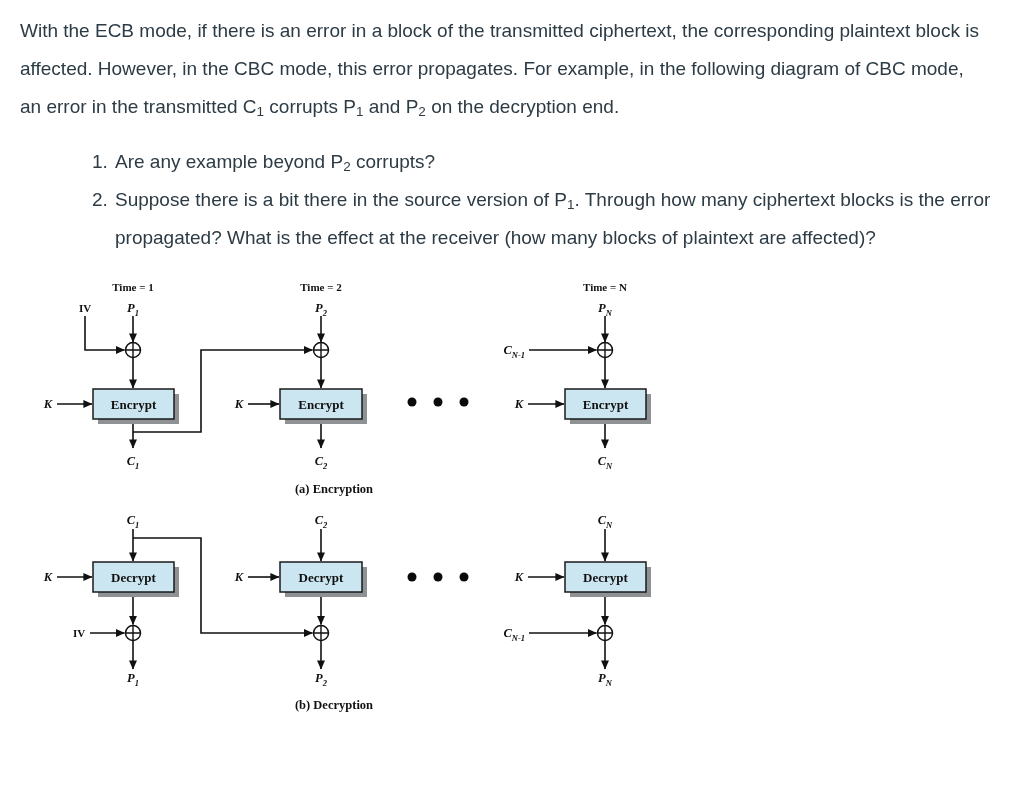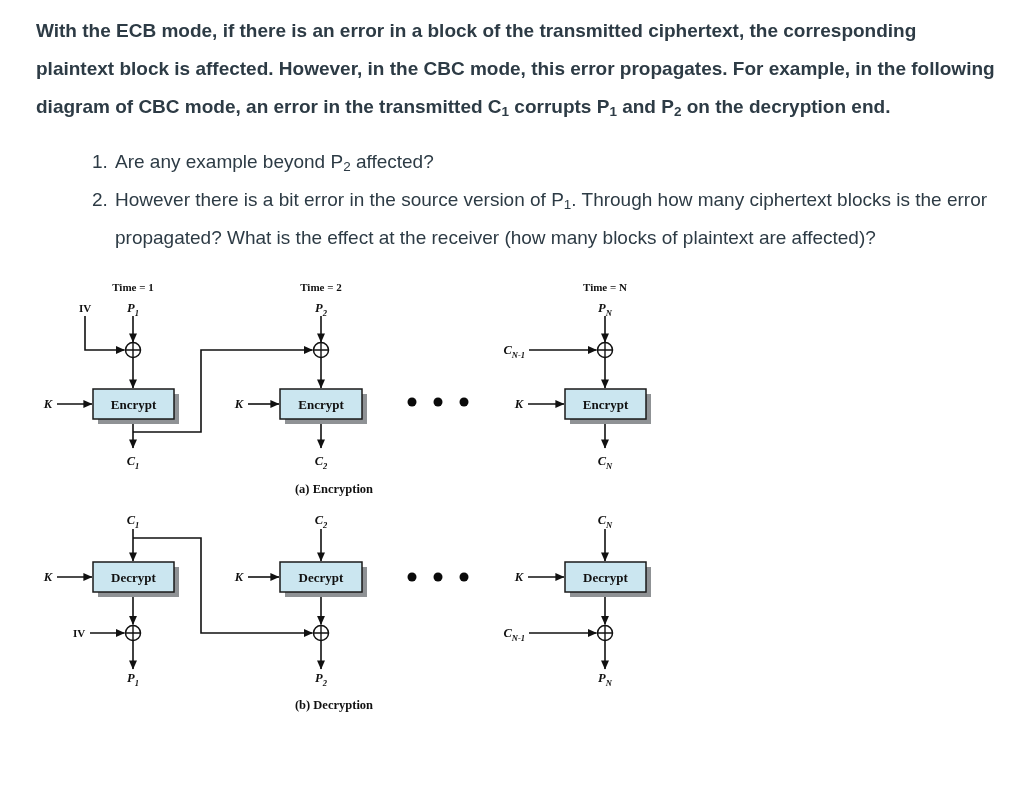--- a/index.html
+++ b/index.html
@@ -1,18 +1,18 @@
 <!DOCTYPE html>
 <html><head>
 <meta charset="utf-8">
 <style>
   html,body{margin:0;padding:0;background:#ffffff;}
   body{font-family:"Liberation Sans",sans-serif;color:#2d3b45;}
   .page{width:1004px;padding:0 10px 8px 20px;}
-  .intro{font-size:19px;line-height:38px;margin:12px 0 0 16px;max-width:960px;font-weight:bold;}
+  .intro{font-size:19px;line-height:38px;margin:12px 0 0 0;max-width:960px;}
   .questions{margin:17px 0 0 72px;max-width:920px;}
   .question{display:flex;font-size:19px;line-height:38px;}
   .qnum{flex:none;width:23px;}
   .qtext{flex:1;}
   sub{font-size:71%;line-height:0;vertical-align:-0.22em;}
   .figure{display:block;margin:15px 0 0 0;}
   .wire{stroke:#111111;stroke-width:1.6;fill:none;}
   .lbl{font:bold 11px "Liberation Serif",serif;fill:#111111;}
   .var{font:italic bold 12.5px "Liberation Serif",serif;fill:#111111;}
   .boxlbl{font:bold 13px "Liberation Serif",serif;fill:#111111;}
@@ -26,25 +26,25 @@
 </head>
 <body>
 
 <div class="page">
 
   <p class="intro"><span>With the ECB mode, if there is an error in a block of the transmitted ciphertext, the corresponding plaintext block is affected. However, in the CBC mode, this error propagates. For example, in the following diagram of CBC mode, an error in the transmitted C</span><sub>1</sub><span> corrupts P</span><sub>1</sub><span> and P</span><sub>2</sub><span> on the decryption end.</span></p>
 
   <div class="questions">
     <div class="question">
       <span class="qnum">1.</span>
-      <span class="qtext"><span>Are any example beyond P</span><sub>2</sub><span> affected?</span></span>
+      <span class="qtext"><span>Are any example beyond P</span><sub>2</sub><span> corrupts?</span></span>
     </div>
     <div class="question">
       <span class="qnum">2.</span>
-      <span class="qtext"><span>However there is a bit error in the source version of P</span><sub>1</sub><span>. Through how many ciphertext blocks is the error propagated? What is the effect at the receiver (how many blocks of plaintext are affected)?</span></span>
+      <span class="qtext"><span>Suppose there is a bit there in the source version of P</span><sub>1</sub><span>. Through how many ciphertext blocks is the error propagated? What is the effect at the receiver (how many blocks of plaintext are affected)?</span></span>
     </div>
   </div>
 
   <svg class="figure" width="660" height="445" viewBox="0 0 660 445" xmlns="http://www.w3.org/2000/svg">
     <defs>
       <marker id="ah" markerWidth="10" markerHeight="8" refX="8.6" refY="4" orient="auto" markerUnits="userSpaceOnUse">
         <path d="M0,0 L9,4 L0,8 Z" fill="#111111"></path>
       </marker>
     </defs>
 

